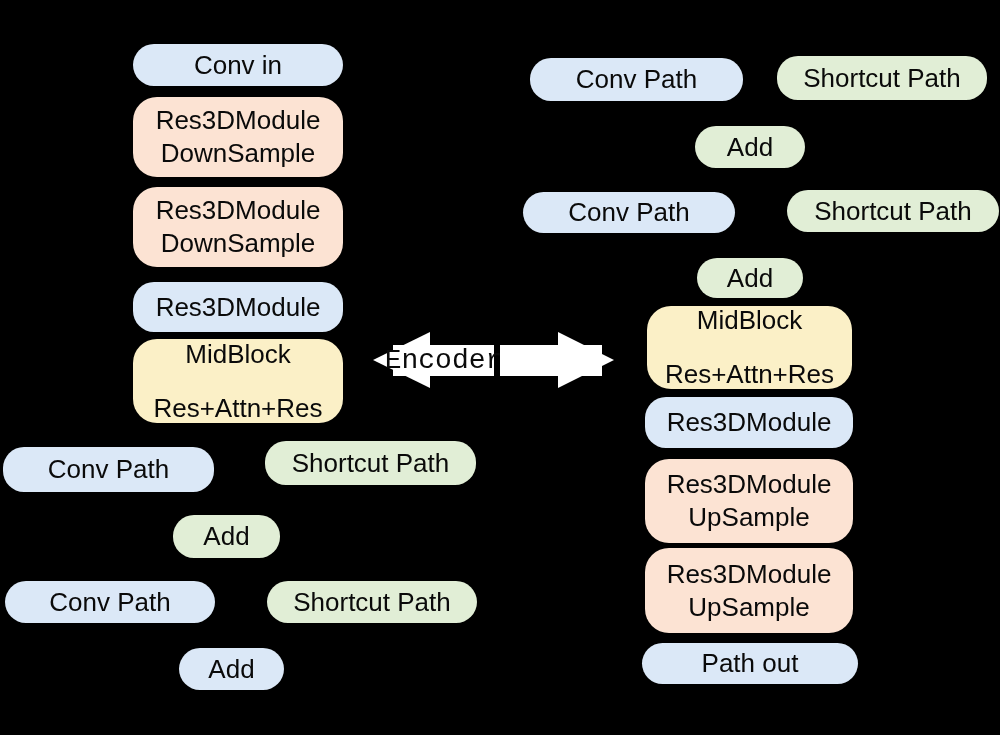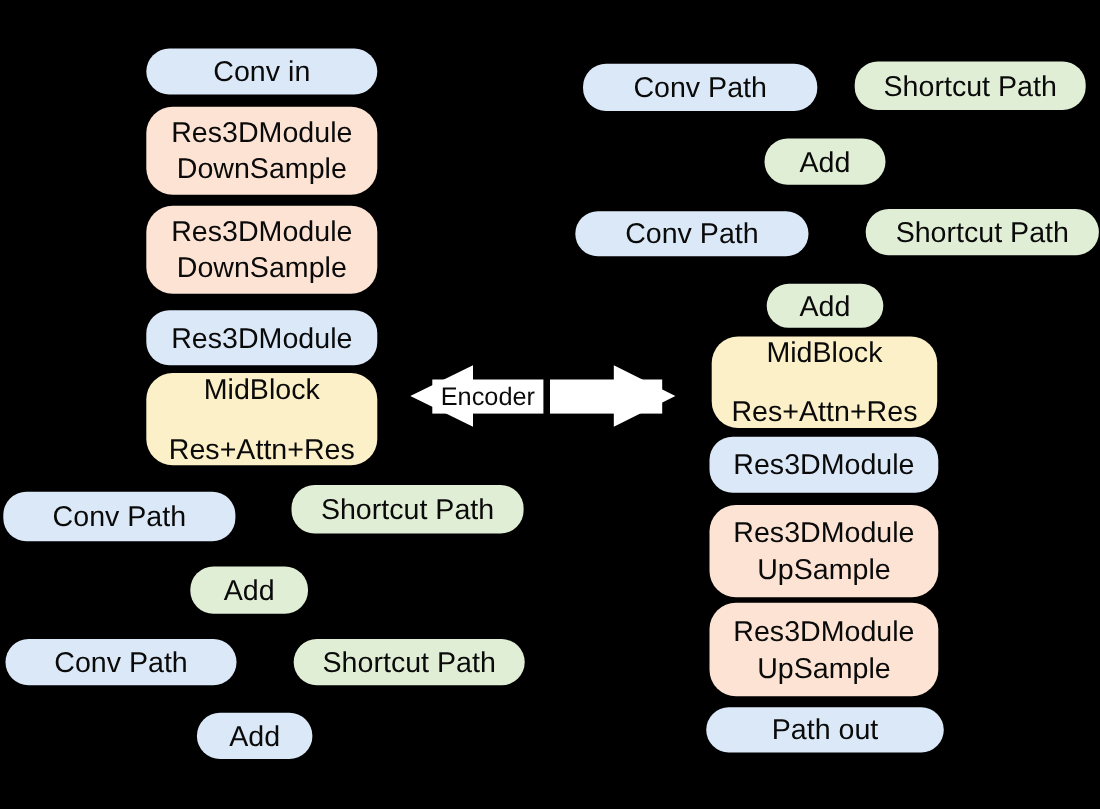--- a/index.html
+++ b/index.html
@@ -25,22 +25,23 @@
   }
   .node.two-line{border-radius:24px;}
   .c-blue{background:var(--c-blue,#dbe8f7);}
   .c-green{background:var(--c-green,#e1eed6);align-items:center;}
   .c-peach{background:var(--c-peach,#fce3d3);}
   .c-yellow{background:var(--c-yellow,#fbf0c7);gap:21px;}
   .arrow-label{
     position:absolute;
     display:flex;align-items:center;justify-content:center;
     color:var(--text,#0a0a0a);
-    font-size:23px;
+    font-size:28px;
     white-space:nowrap;
+    font-family:Liberation Mono, monospace;
   }
 </style>
 </head>
 <body>
 
 <div id="canvas" style="--bg: #000000; --c-blue: #dbe8f7; --c-green: #e1eed6; --c-peach: #fce3d3; --c-yellow: #fbf0c7; --arrow-fill: #ffffff; --text: #0a0a0a;">
 
   <svg id="arrow-svg" viewBox="0 0 1000 735">
     <g>
       <polygon class="arrow-shape" points="373,360 430,332 430,388"></polygon>

